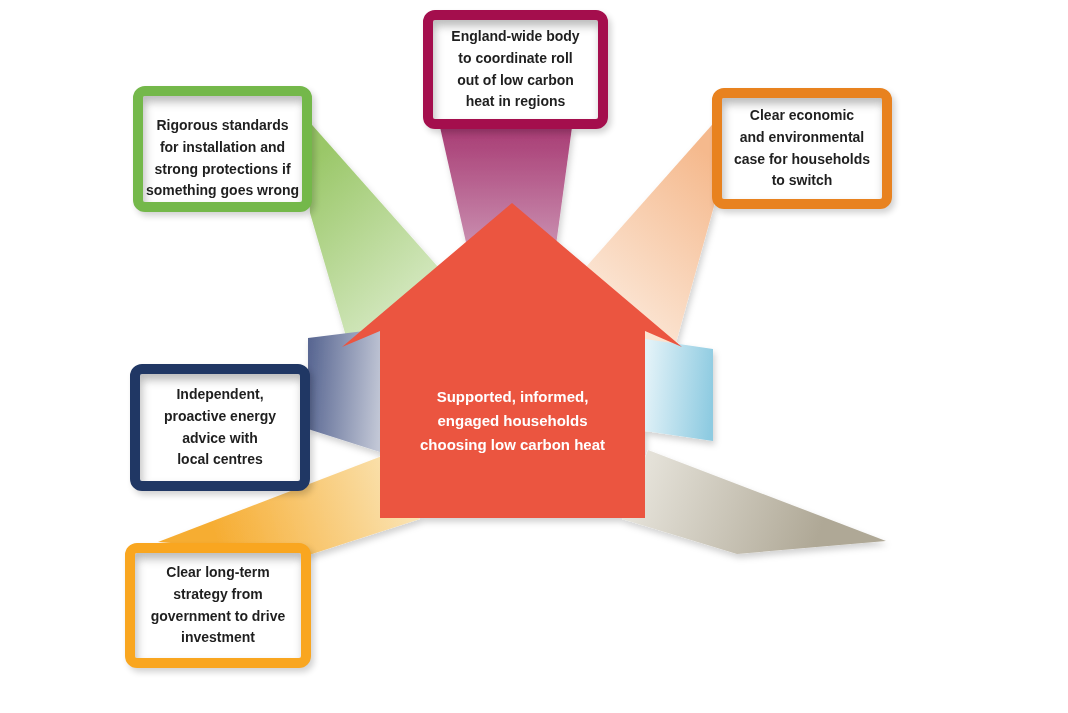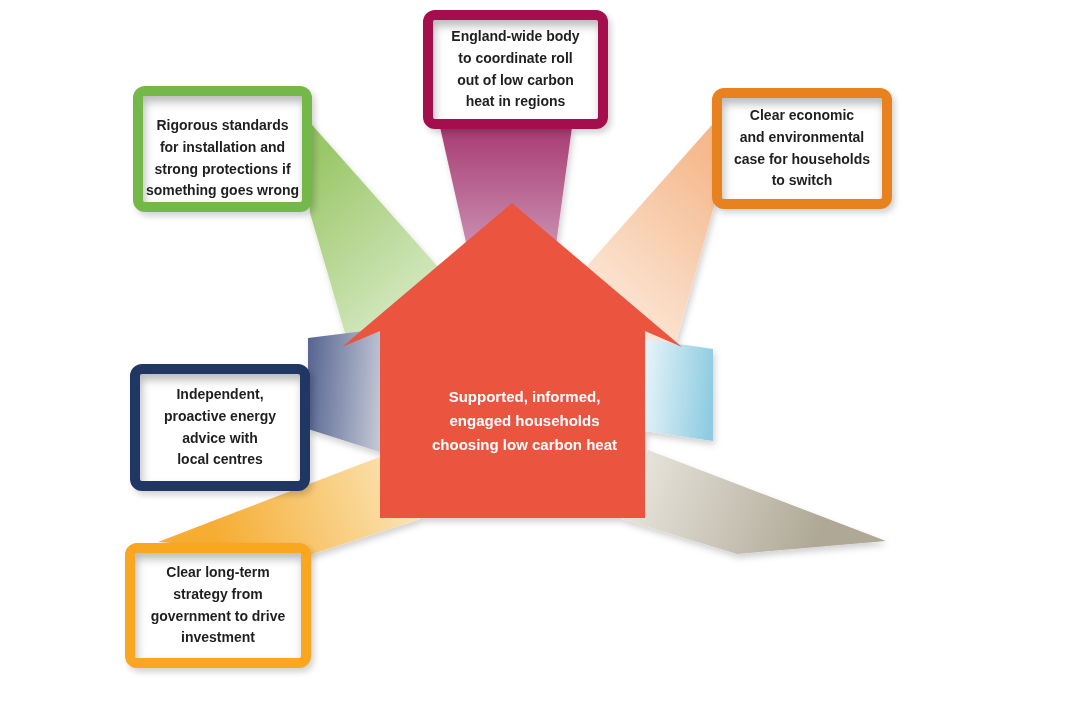--- a/index.html
+++ b/index.html
@@ -46,21 +46,20 @@
   .house-label {
     position: absolute;
     left: 380px; top: 385px;
     width: 265px;
     text-align: center;
     white-space: pre-line;
     color: #ffffff;
     font-size: 15px;
     font-weight: bold;
     line-height: 1.6;
-    margin-left: 12px;
   }
 </style>
 </head>
 <body>
 
 <div class="canvas">
 
   <svg class="beams-svg" viewBox="0 0 1068 713" xmlns="http://www.w3.org/2000/svg">
     <defs>
       <linearGradient id="g-magenta" gradientUnits="userSpaceOnUse" x1="514" y1="128" x2="514" y2="262">

